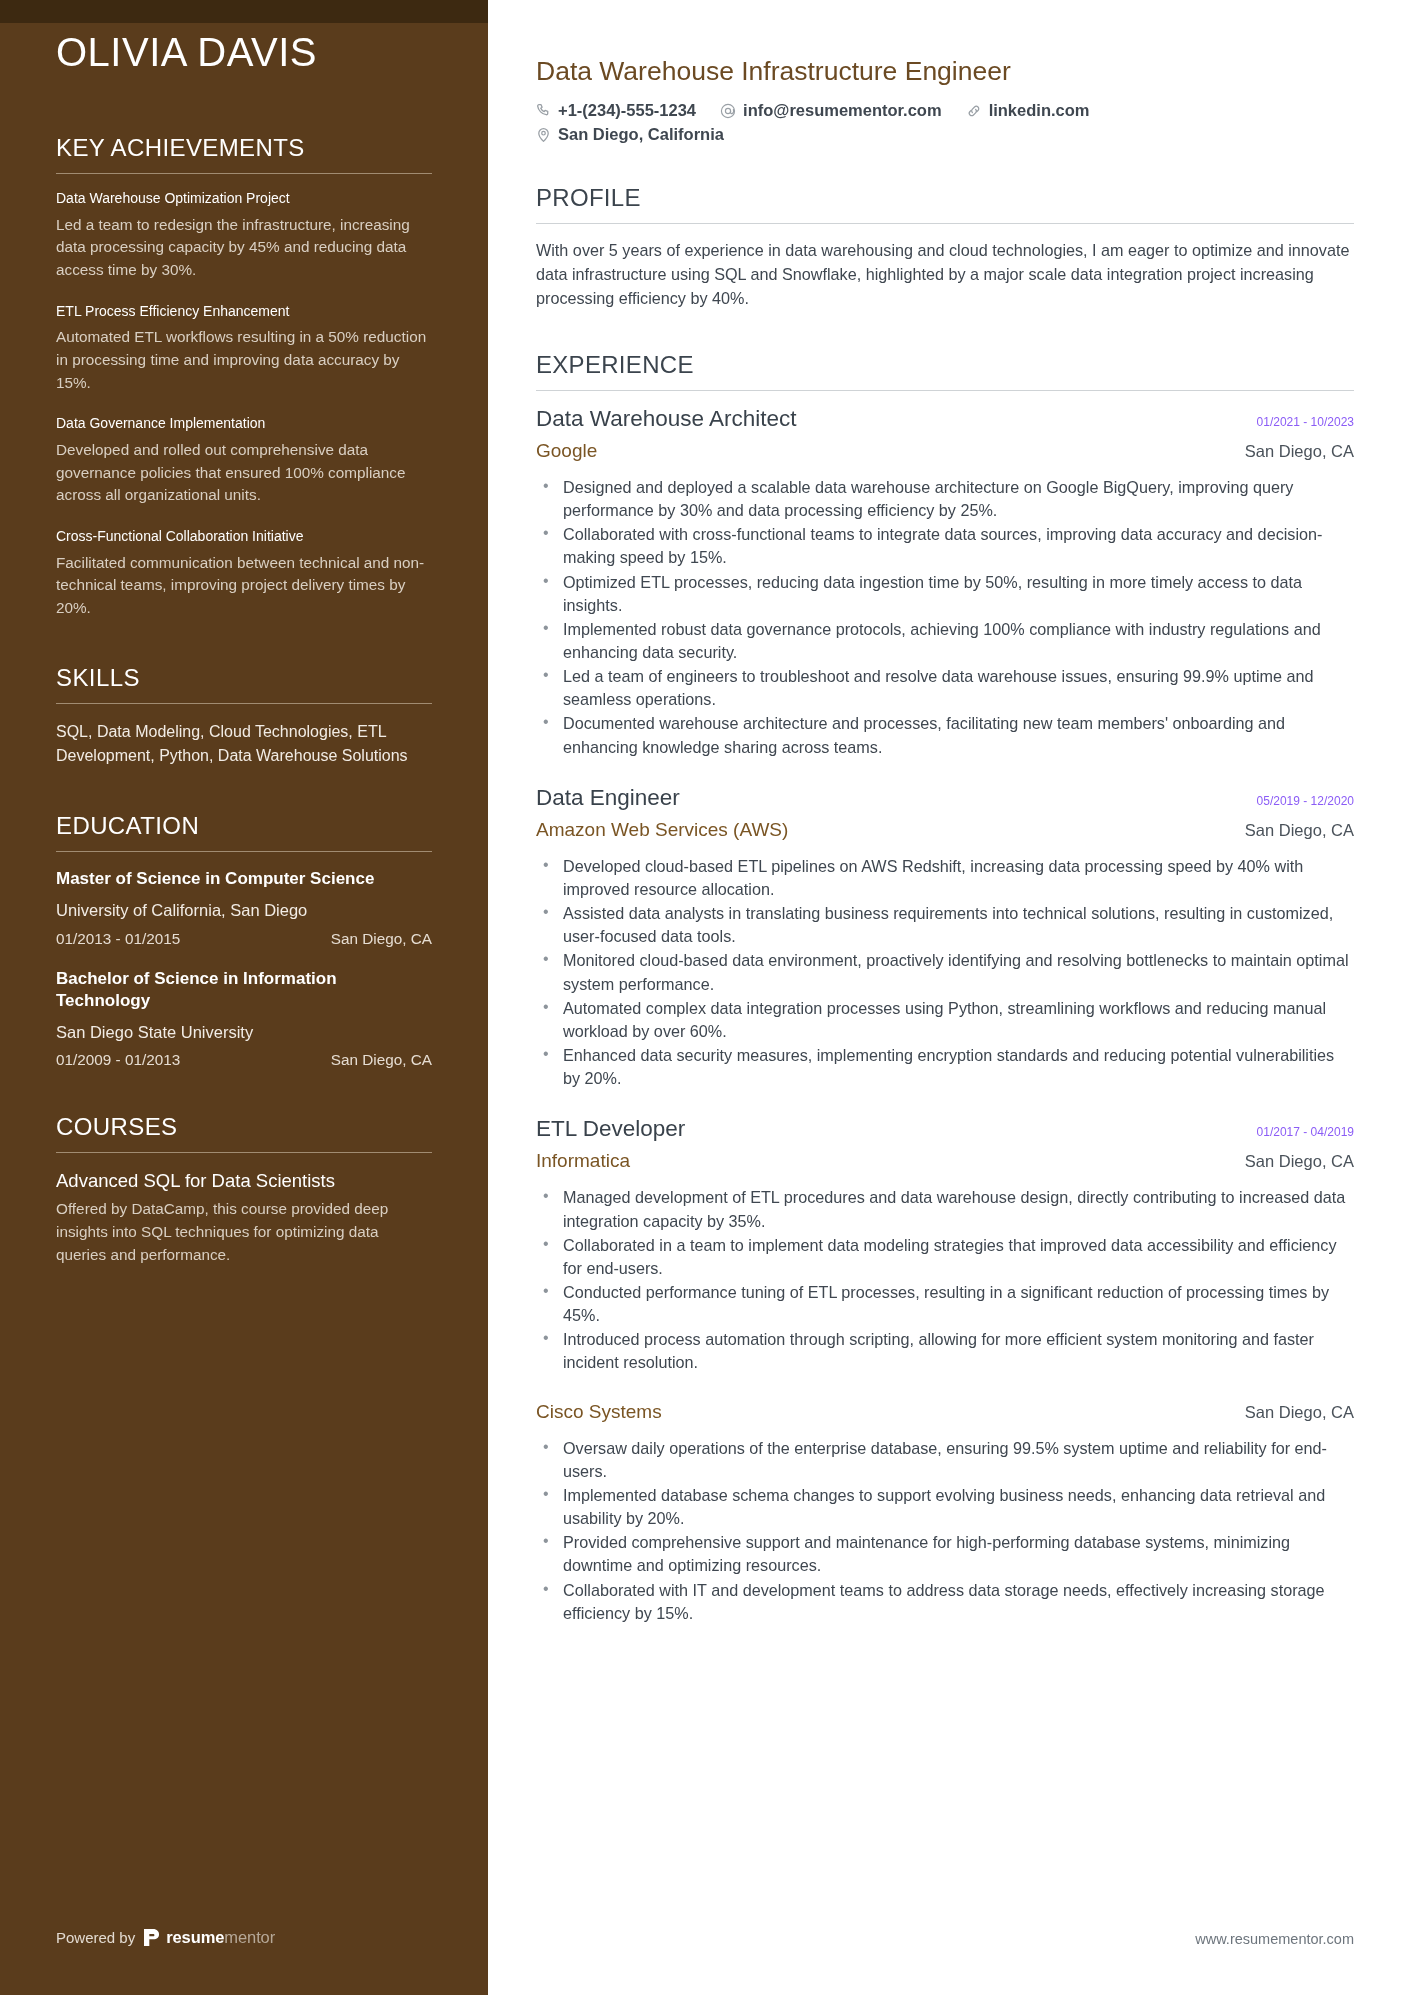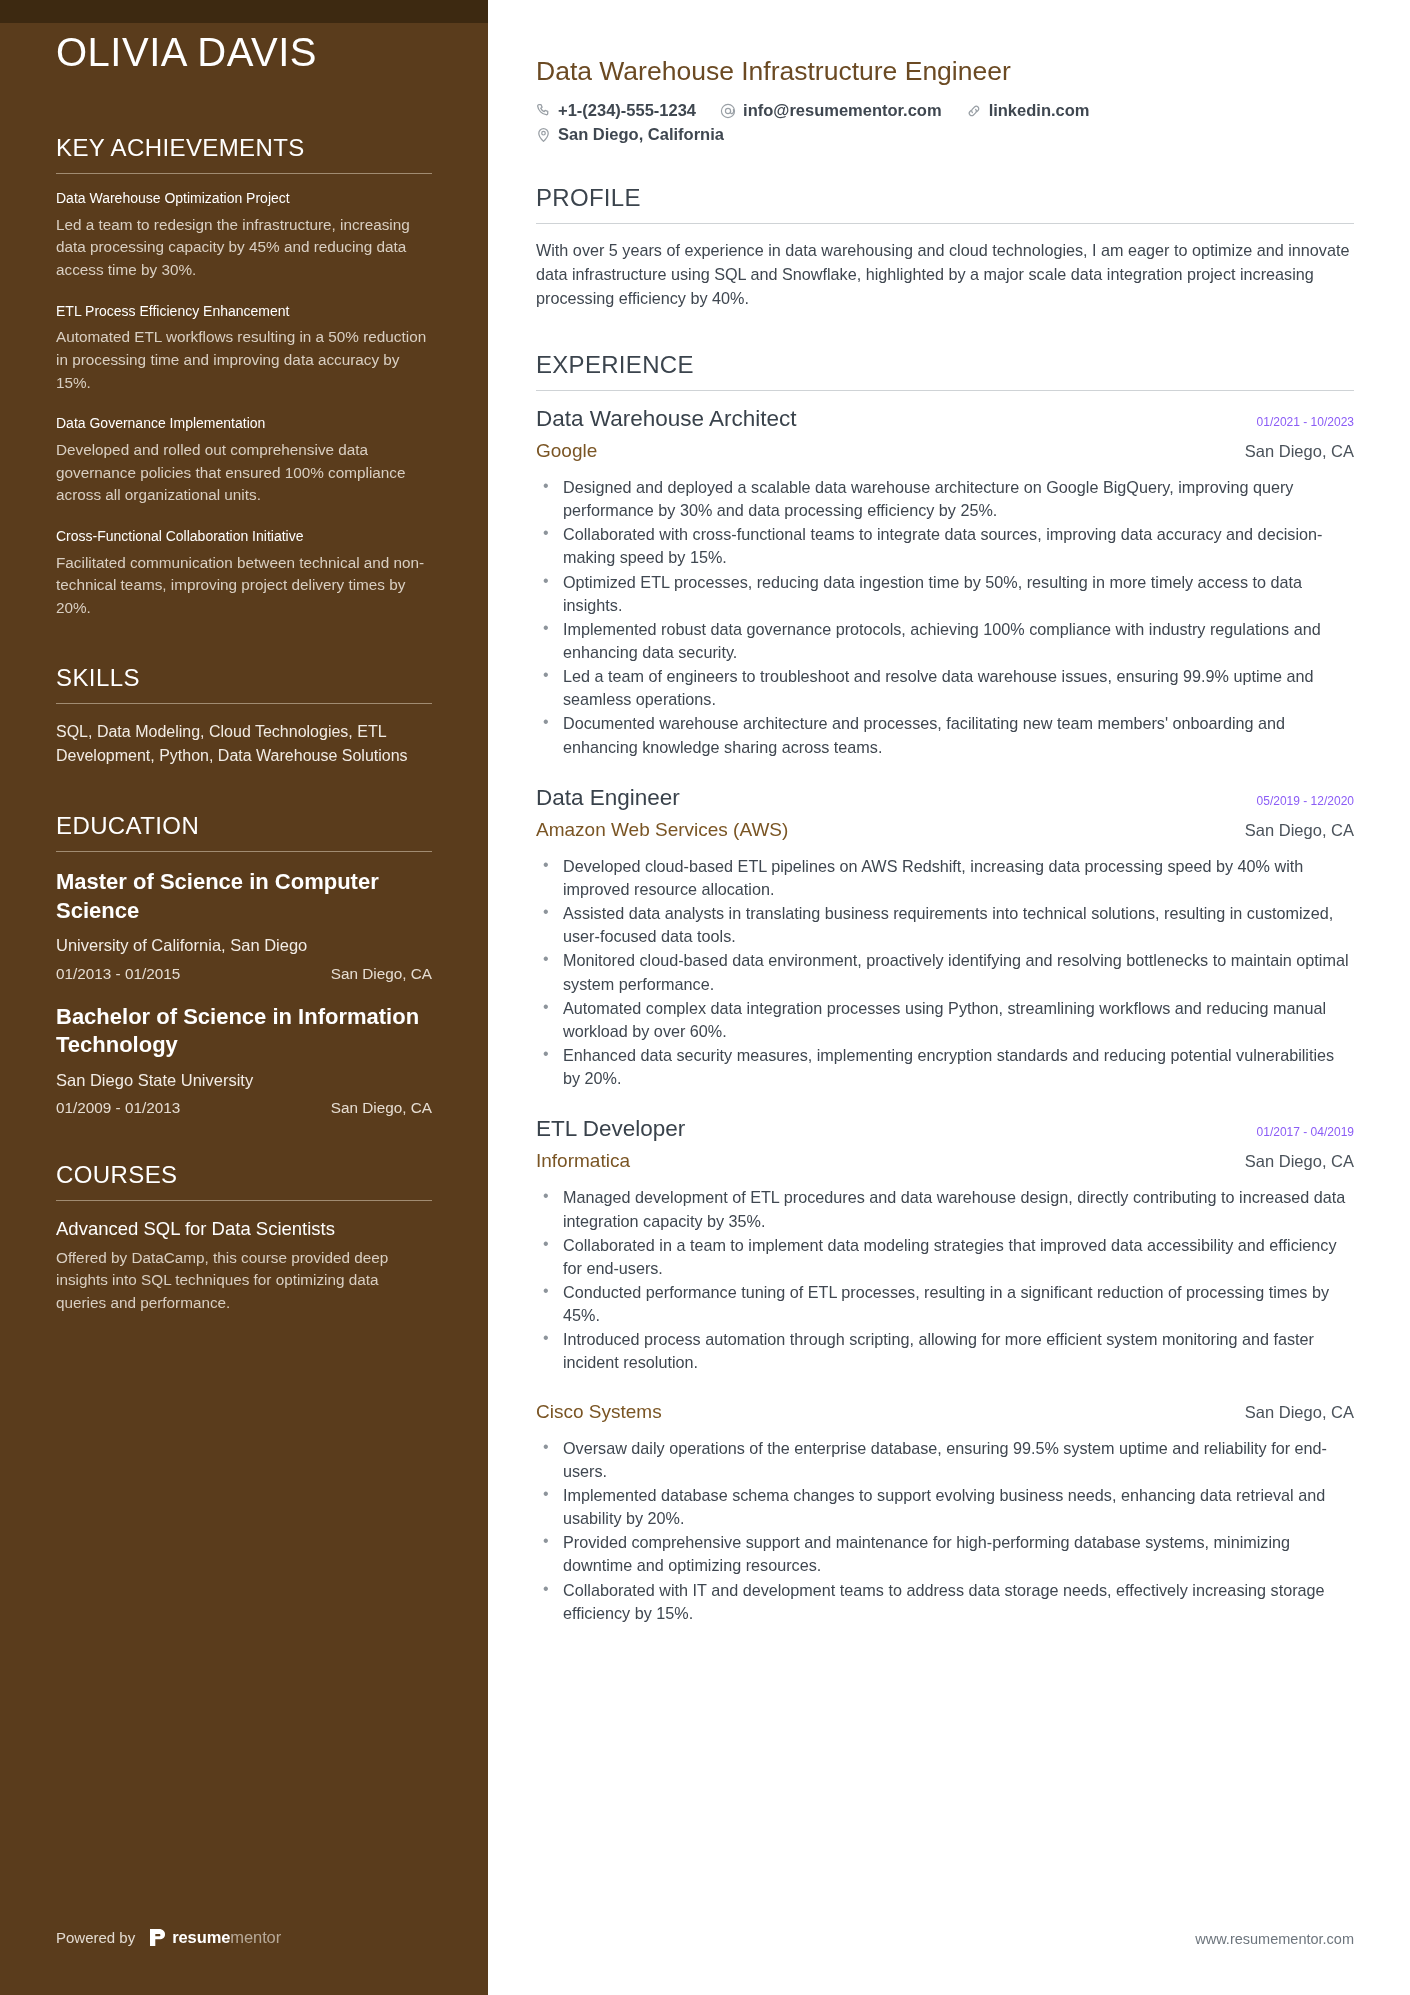--- a/index.html
+++ b/index.html
@@ -49,35 +49,35 @@
     color:#ffffff; font-size:14px; font-weight:400;
     line-height:1.27; margin-bottom:6px;
   }
   .ach-desc {
     color:#d9cfc2; font-size:15.3px; line-height:1.48;
   }
   .skills-text { color:#f2ece5; font-size:16px; line-height:1.52; }
 
   .edu { margin-bottom:20px; }
   .edu-degree {
-    color:#ffffff; font-size:22px; font-weight:bold;
+    color:#ffffff; font-size:17px; font-weight:bold;
     line-height:1.3; margin-bottom:9px;
   }
   .edu-school { color:#f2ece5; font-size:16.5px; line-height:1.35; margin-bottom:8px; }
   .edu-meta { display:flex; color:#e6ddd2; font-size:15.3px; }
   .edu-dates { flex:0 0 auto; }
   .edu-loc { margin-left:auto; }
 
   .course { margin-bottom:18px; }
   .course-title { color:#ffffff; font-size:18.5px; line-height:1.27; margin-bottom:6px; }
   .course-desc { color:#d9cfc2; font-size:15.3px; line-height:1.48; }
 
   .sb-footer {
     position:absolute; left:56px; bottom:48px;
-    display:flex; align-items:center; gap:14px;
+    display:flex; align-items:center; gap:8px;
   }
   .pwr-by { color:#e3dbd1; font-size:15px; }
   .logo-row { display:flex; align-items:center; gap:6px; }
   .logo-mark {
     width:17px; height:19px; position:relative; display:inline-block;
   }
   .logo-mark svg { display:block; }
   .logo-text { font-size:16.5px; letter-spacing:-0.1px; }
   .logo-text .b { color:#ffffff; font-weight:bold; }
   .logo-text .l { color:#b6a897; font-weight:400; }

